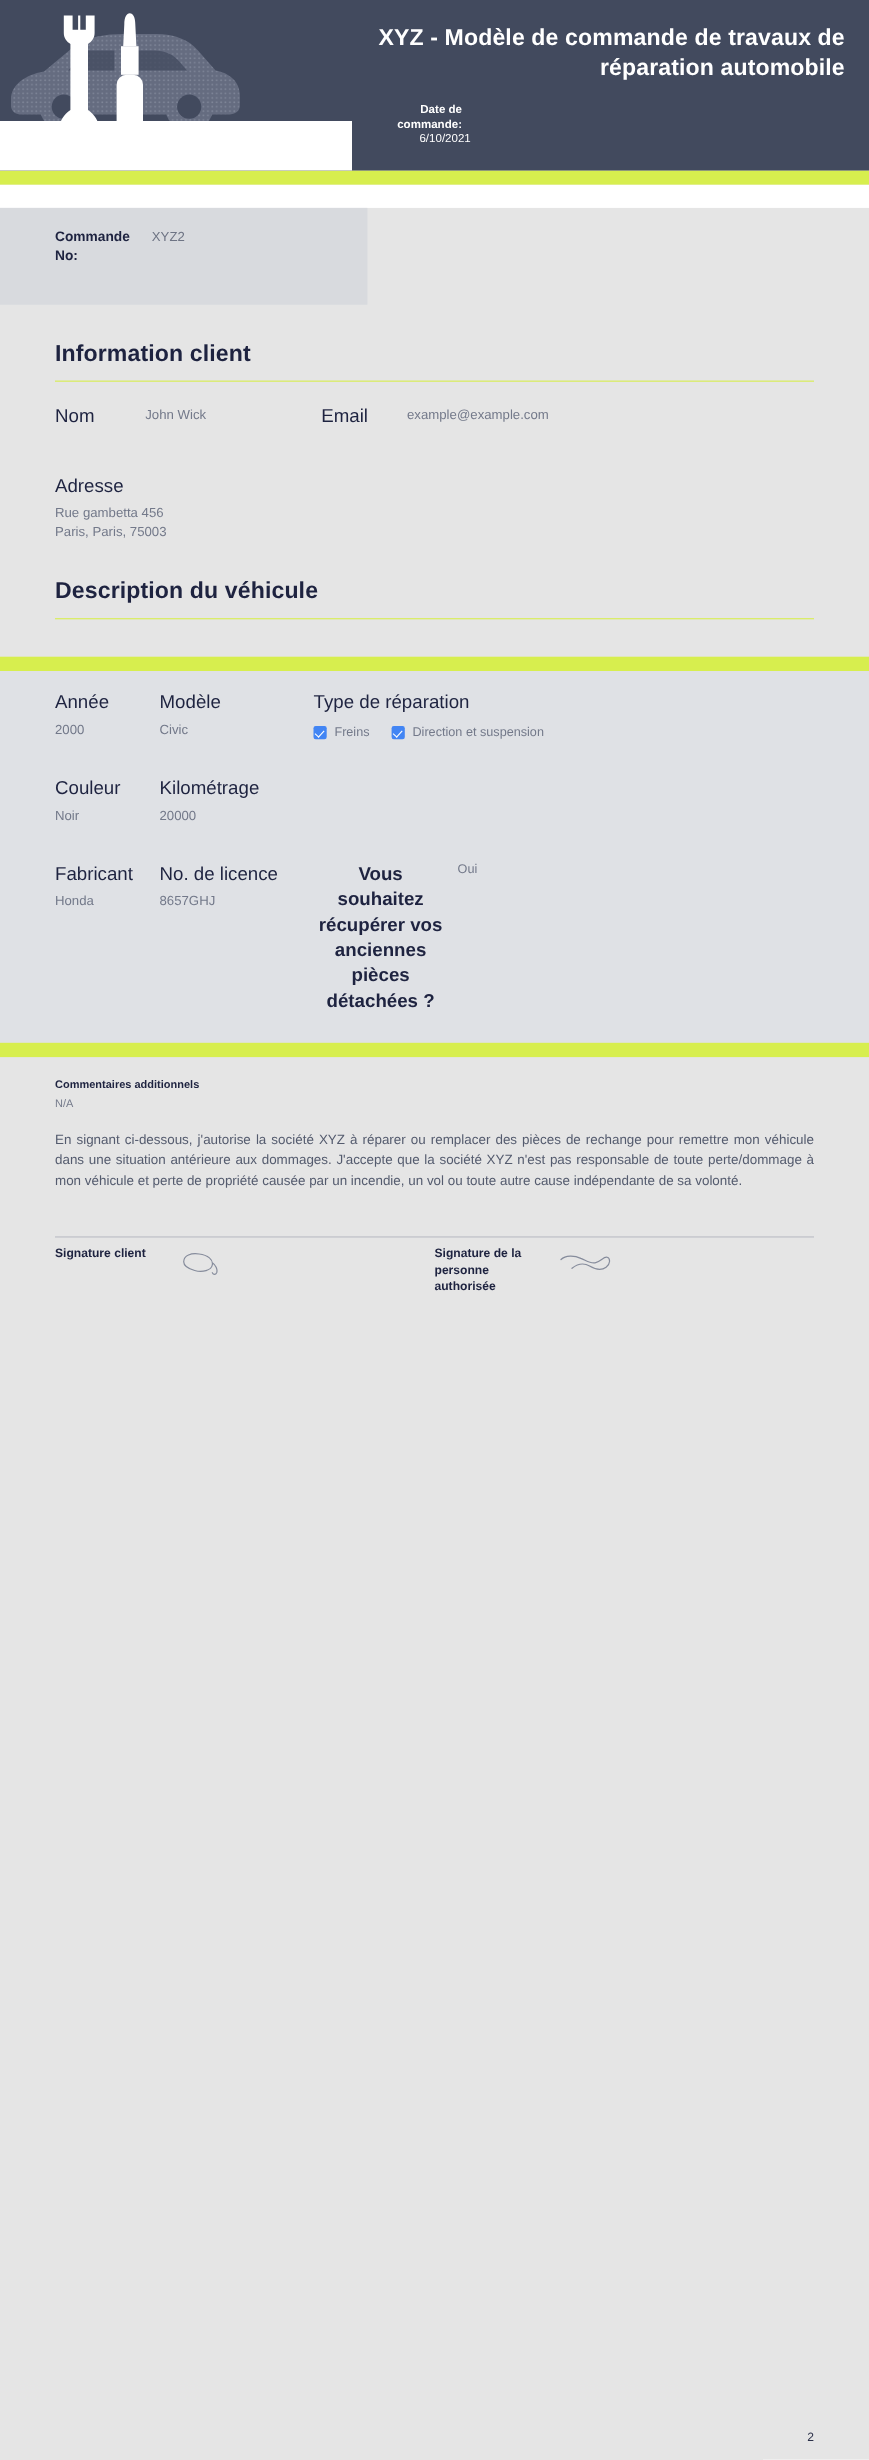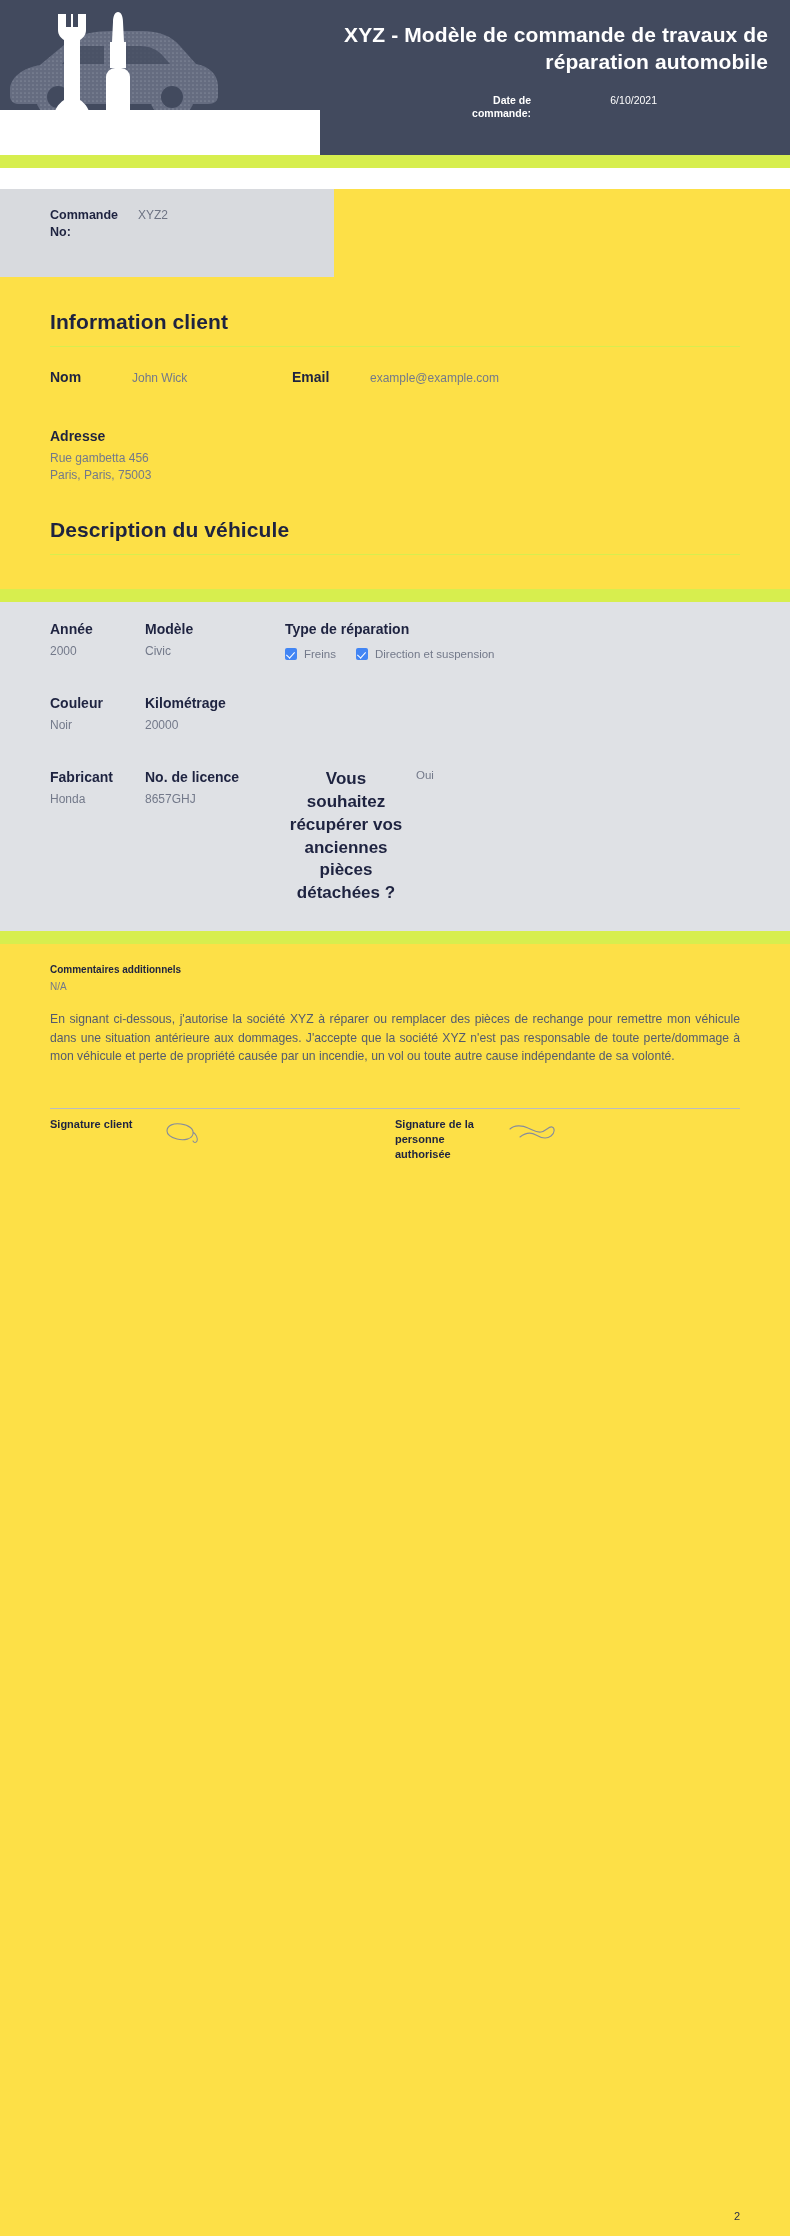--- a/index.html
+++ b/index.html
@@ -15,21 +15,21 @@
     position: relative;
     width: 790px;
     height: 2236px;
     overflow: hidden;
   }
 
   .page {
     position: relative;
     width: 790px;
     height: 2236px;
-    background: #fde047;
+    background: #e5e5e5;
   }
 
   
   .header {
     position: relative;
     width: 790px;
     height: 155px;
     background: #424a5e;
   }
 
@@ -62,23 +62,24 @@
   .doc-title {
     color: #ffffff;
     font-size: 21px;
     font-weight: bold;
     line-height: 1.28;
     letter-spacing: 0.1px;
   }
 
   .date-row {
     display: flex;
-    justify-content: center;
+    justify-content: flex-start;
     align-items: flex-start;
     margin-top: 18px;
+    flex-direction: column;
   }
 
   .date-label {
     color: #ffffff;
     font-size: 10.5px;
     font-weight: bold;
     line-height: 1.25;
     width: 82px;
     text-align: right;
     margin-right: 36px;
@@ -137,22 +138,22 @@
     letter-spacing: 0.1px;
   }
 
   .section-rule {
     margin: 12px 50px 0 50px;
     height: 1.5px;
     background: #d7ee4e;
   }
 
   .field-label {
-    font-size: 14px;
-    font-weight: bold;
+    font-size: 17px;
+    font-weight: normal;
     color: #1e2340;
     line-height: 1.35;
   }
 
   .field-value {
     font-size: 12px;
     color: #73798a;
     line-height: 1.4;
     margin-top: 4px;
   }

